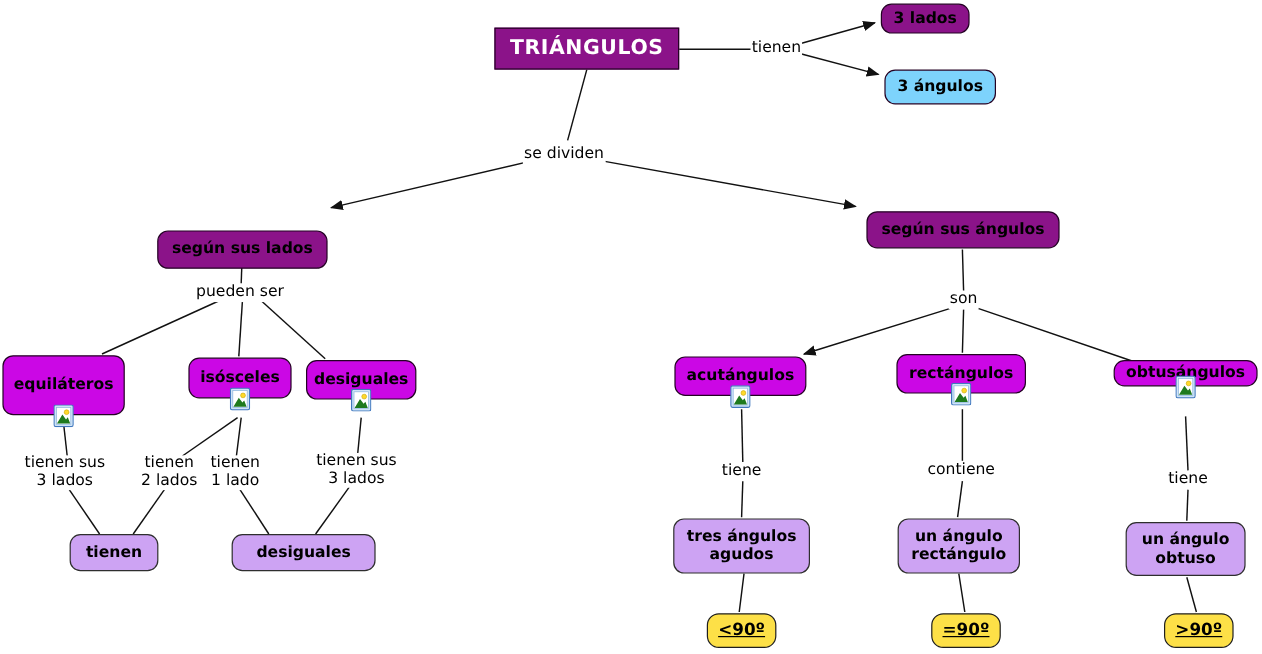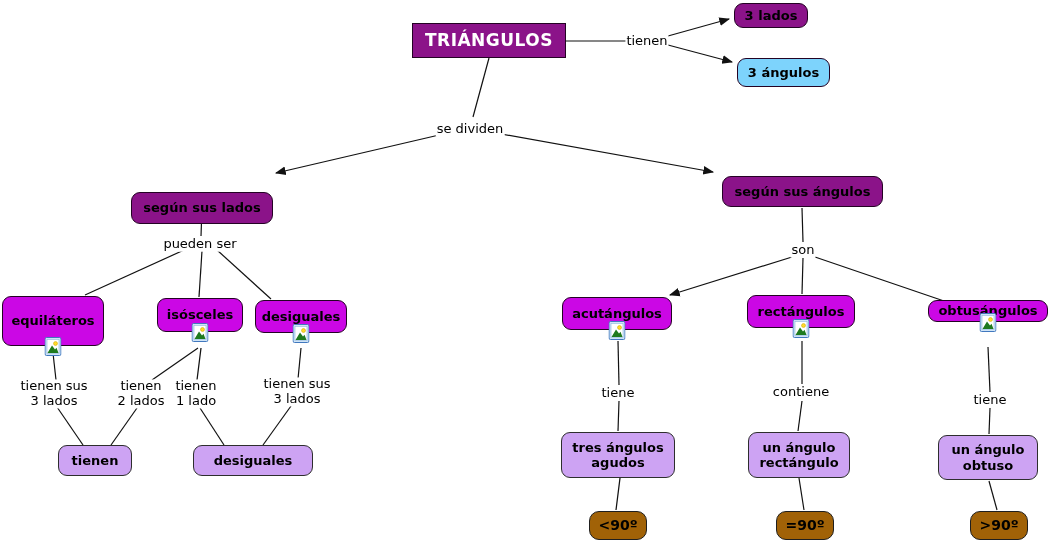--- a/index.html
+++ b/index.html
@@ -11,21 +11,21 @@
   .wire{stroke:#111;stroke-width:1.2;fill:none;}
   .node{
     position:absolute;box-sizing:border-box;display:flex;align-items:center;justify-content:center;
     border:1.5px solid #240224;border-radius:9px;font-weight:bold;font-size:13px;color:#000;text-align:center;
   }
   .node .lbl{white-space:pre-line;line-height:1.18;padding:0 3px;}
   .dark{background:#8B1389;}
   .darkalt{background:#7dd3fc;}
   .bright{background:#CB07E5;}
   .light{background:#CDA3F3;border-color:#2e2e2e;}
-  .gray{background:#a16207;border-color:#1f1f1f;border-radius:10px;font-size:14px;}
+  .gray{background:#fde047;border-color:#1f1f1f;border-radius:10px;font-size:14px;text-decoration:underline;}
   .root{color:#fff;font-size:17px;letter-spacing:.5px;border-radius:0;}
   .imgicon{
     position:absolute;left:50%;top:100%;transform:translate(-50%,-8px);
     width:17px;height:19px;line-height:0;
   }
   .linklabel{
     position:absolute;transform:translate(-50%,-50%);font-size:13px;line-height:1.12;
     color:#000;background:#fff;padding:0 1px;text-align:center;white-space:pre-line;
   }
 </style>

